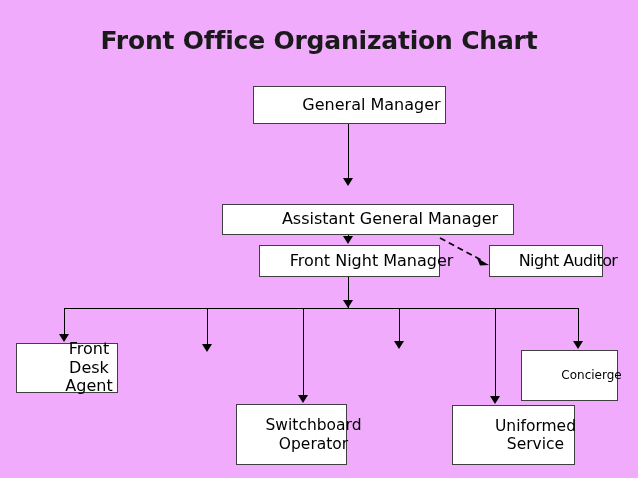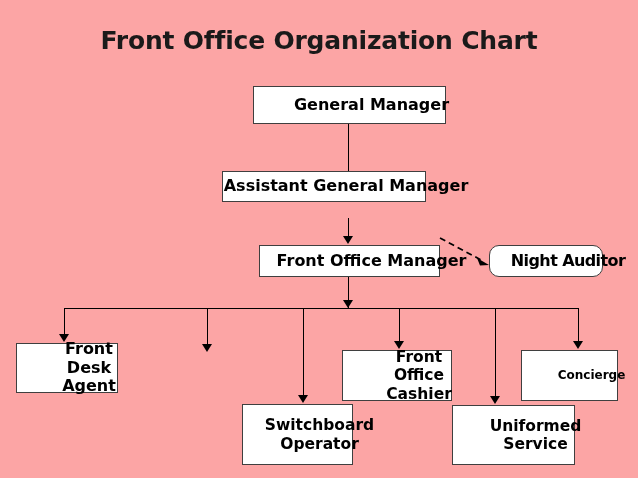--- a/index.html
+++ b/index.html
@@ -4,21 +4,21 @@
 <style>
   html, body {
     margin: 0;
     padding: 0;
     background: #ffffff;
   }
   #chart-root {
     position: relative;
     width: 638px;
     height: 478px;
-    background: #fca5a5;
+    background: #f0abfc;
     overflow: hidden;
     font-family: "DejaVu Sans", "Liberation Sans", sans-serif;
   }
   #chart-title {
     position: absolute;
     left: 0;
     top: 26px;
     width: 638px;
     text-align: center;
     font-size: 25px;
@@ -28,38 +28,38 @@
   }
   .node {
     position: absolute;
     box-sizing: border-box;
     border: 1.6px solid #3f3f3f;
     background: #ffffff;
     display: flex;
     align-items: center;
     justify-content: center;
     text-align: center;
-    font-weight: bold;
+    font-weight: normal;
     color: #000000;
     line-height: 1.18;
     white-space: nowrap;
     z-index: 3;
     padding-left: 44px;
   }
   .node.wrap { white-space: normal; }
 
   
   #node-general-manager      { left:253px; top:86px;  width:193px; height:38px; font-size:16px; }
-  #node-assistant-gm         { left:222px; top:171px; width:204px; height:31px; font-size:16px; }
+  #node-assistant-gm         { left:222px; top:204px; width:292px; height:31px; font-size:16px; }
   #node-front-office-manager { left:259px; top:245px; width:181px; height:32px; font-size:16px; }
   #node-night-auditor        { left:489px; top:245px; width:114px; height:32px; font-size:16px;
-                               letter-spacing:-0.6px;border-radius:10px; }
+                               letter-spacing:-0.6px; }
   #node-front-desk-agent     { left:16px;  top:343px; width:102px; height:50px; font-size:16px;text-align:center; }
   #node-reservations-agent   { left:138px; top:353px; width:112px; height:47px; font-size:15.5px; }
-  #node-switchboard-operator { left:242px; top:404px; width:111px; height:61px; font-size:15.5px; }
+  #node-switchboard-operator { left:236px; top:404px; width:111px; height:61px; font-size:15.5px; }
   #node-front-office-cashier { left:342px; top:350px; width:110px; height:51px; font-size:15.5px; }
   #node-uniformed-service    { left:452px; top:405px; width:123px; height:60px; font-size:15.5px; }
   #node-concierge            { left:521px; top:350px; width:97px;  height:51px; font-size:12px; }
 
   
   .conn-v {
     position: absolute;
     width: 0;
     border-left: 1.8px solid #000000;
     z-index: 1;
@@ -119,28 +119,27 @@
 
   <svg class="dashed-link" width="70" height="40" style="left:436px; top:234px;" viewBox="0 0 70 40">
     <line x1="4" y1="4" x2="47" y2="27" stroke="#000000" stroke-width="1.7" stroke-dasharray="6,4"></line>
     <polygon points="53,31 41,24 44,31.5" fill="#000000"></polygon>
   </svg>
 
   <div class="node" id="node-general-manager">General Manager</div>
 
   <div class="node" id="node-assistant-gm">Assistant General Manager</div>
 
-  <div class="node" id="node-front-office-manager">Front Office Manager</div>
+  <div class="node" id="node-front-office-manager">Front Night Manager</div>
 
   <div class="node" id="node-night-auditor">Night Auditor</div>
 
   <div class="node wrap" id="node-front-desk-agent">Front Desk Agent</div>
 
 
   <div class="node wrap" id="node-switchboard-operator">Switchboard Operator</div>
 
-  <div class="node wrap" id="node-front-office-cashier">Front Office Cashier</div>
 
   <div class="node wrap" id="node-uniformed-service">Uniformed Service</div>
 
   <div class="node" id="node-concierge">Concierge</div>
 
 </div>
 
 </body></html>

